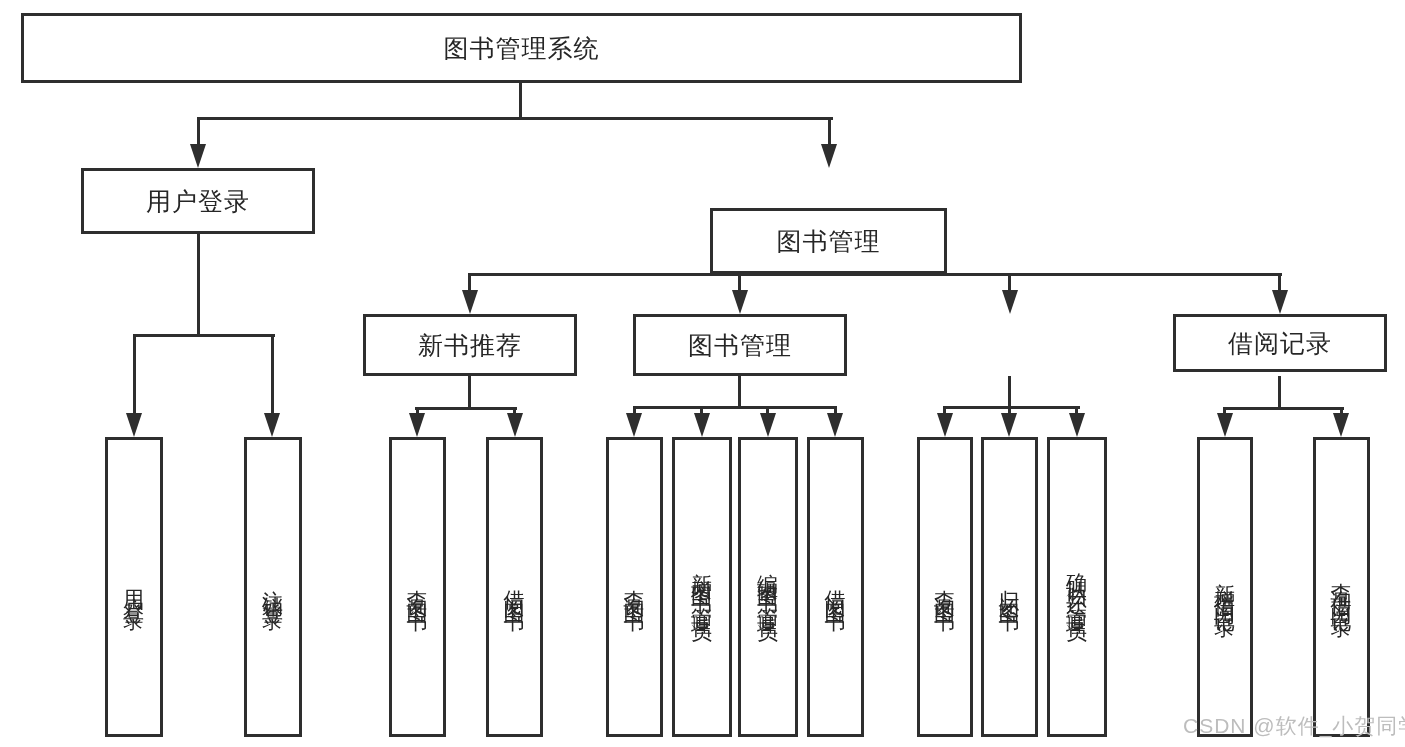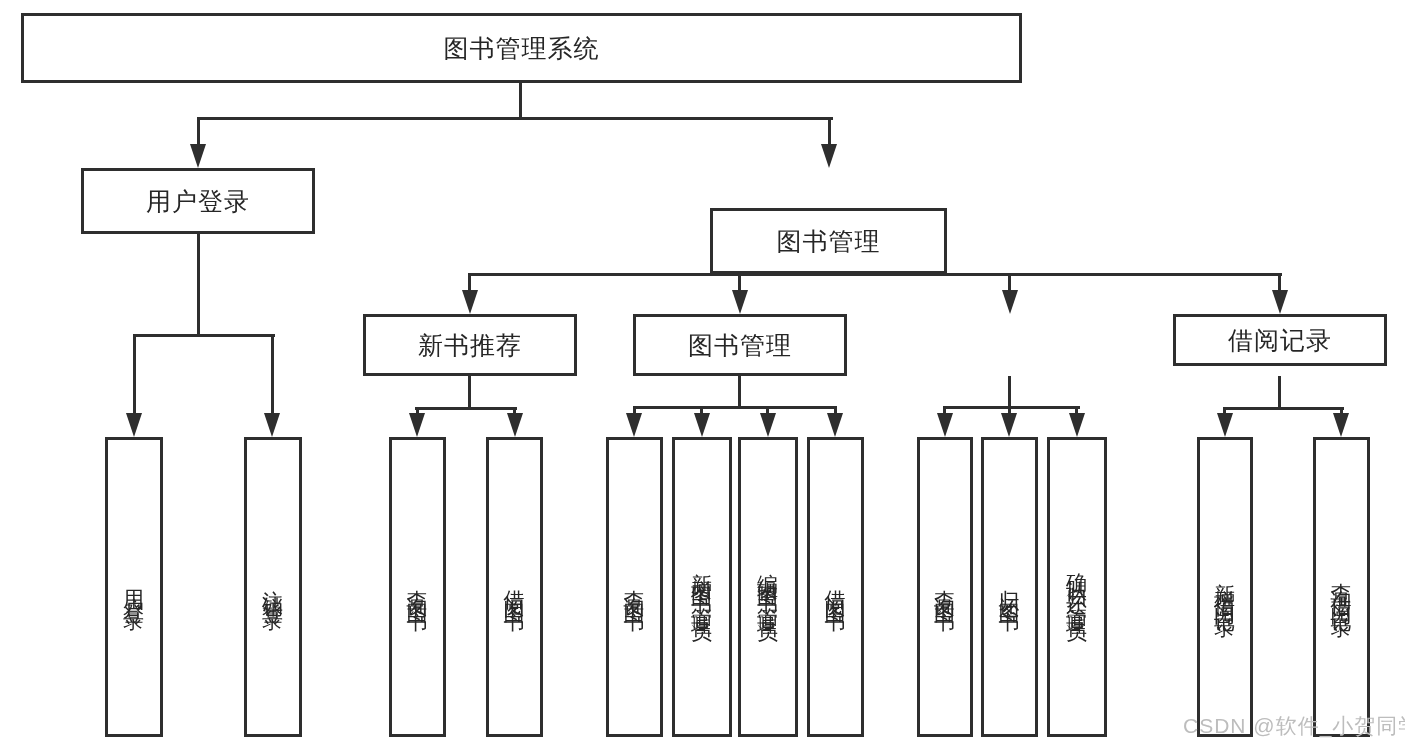--- a/index.html
+++ b/index.html
@@ -109,21 +109,21 @@
   <div class="arrow" style="left:1002px; top:290px;"></div>
   <div class="line" style="left:1278px; top:273px; width:3px; height:20px;"></div>
   <div class="arrow" style="left:1272px; top:290px;"></div>
 
   <div class="hbox" style="left:363px; top:314px; width:214px; height:62px;">
     <span>新书推荐</span>
   </div>
   <div class="hbox" style="left:633px; top:314px; width:214px; height:62px;">
     <span>图书管理</span>
   </div>
-  <div class="hbox" style="left:1173px; top:314px; width:214px; height:52px;">
+  <div class="hbox" style="left:1173px; top:314px; width:214px; height:58px;">
     <span>借阅记录</span>
   </div>
 
   <div class="line" style="left:468px; top:376px; width:3px; height:34px;"></div>
   <div class="line" style="left:415px; top:407px; width:102px; height:3px;"></div>
   <div class="line" style="left:416px; top:407px; width:3px; height:9px;"></div>
   <div class="arrow" style="left:409px; top:413px;"></div>
   <div class="line" style="left:513px; top:407px; width:3px; height:9px;"></div>
   <div class="arrow" style="left:507px; top:413px;"></div>
 

